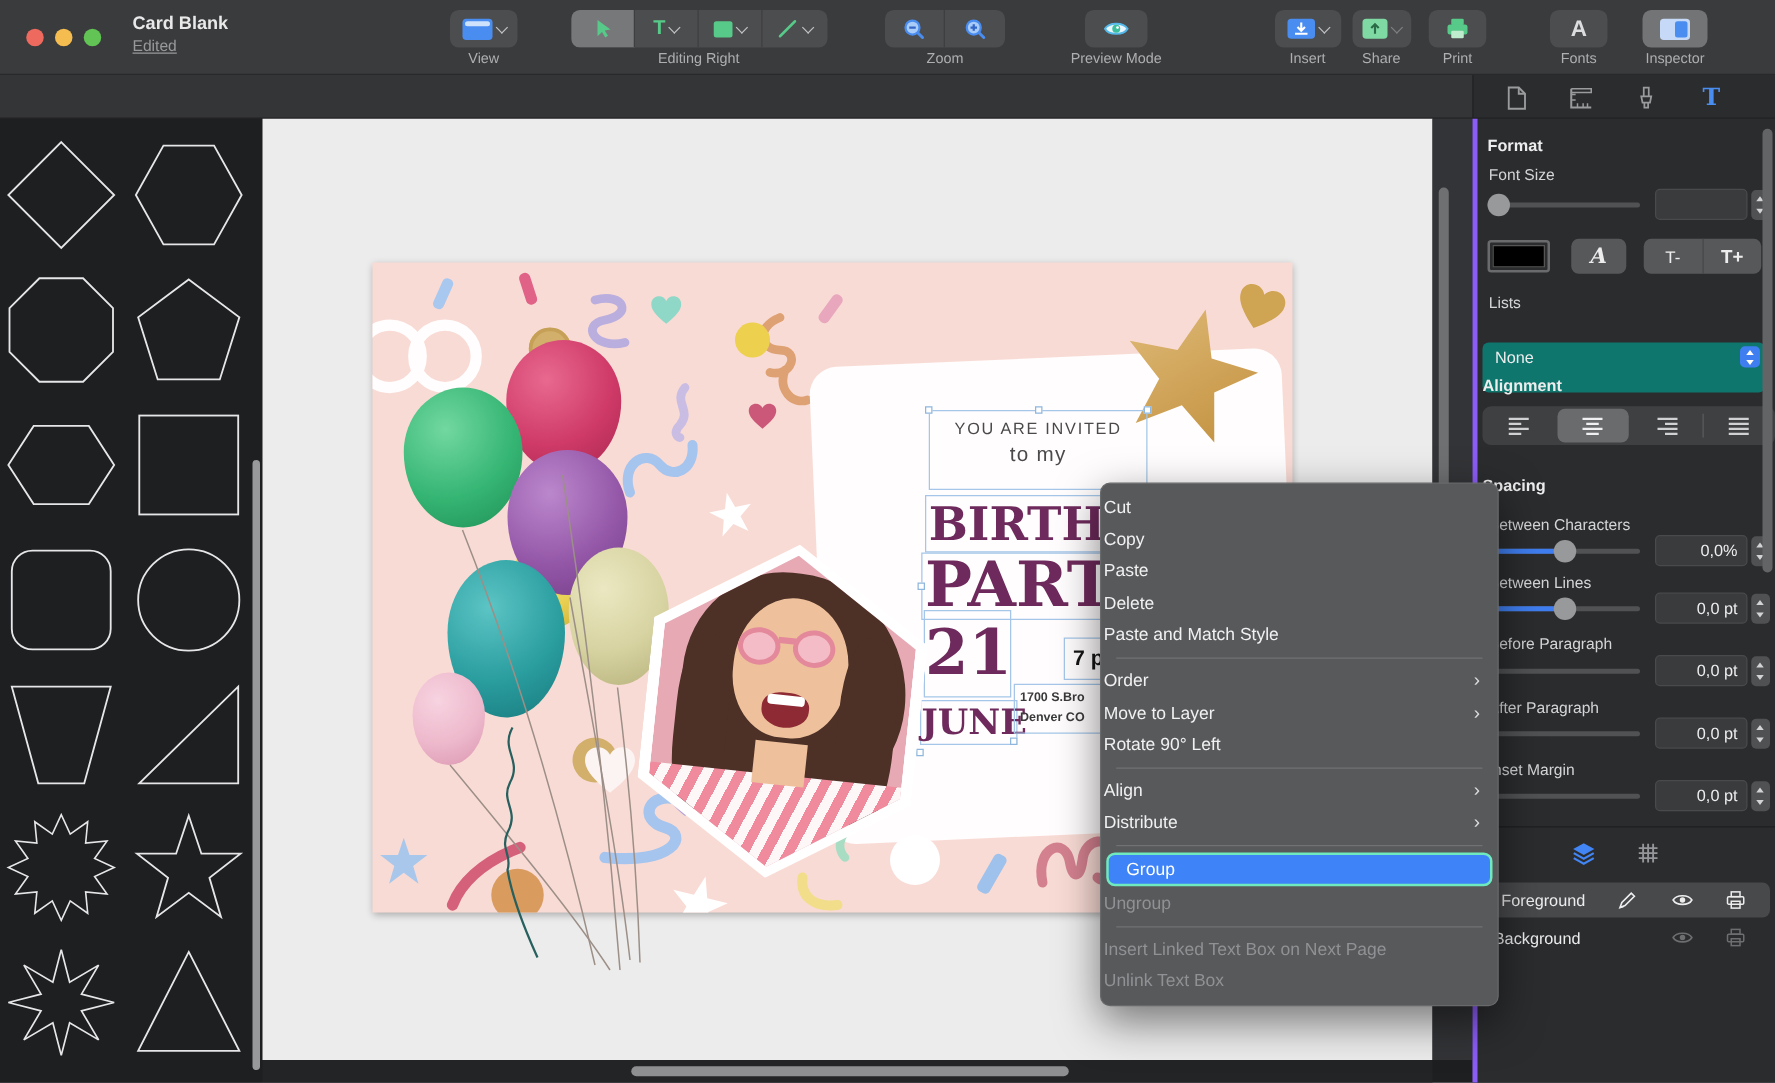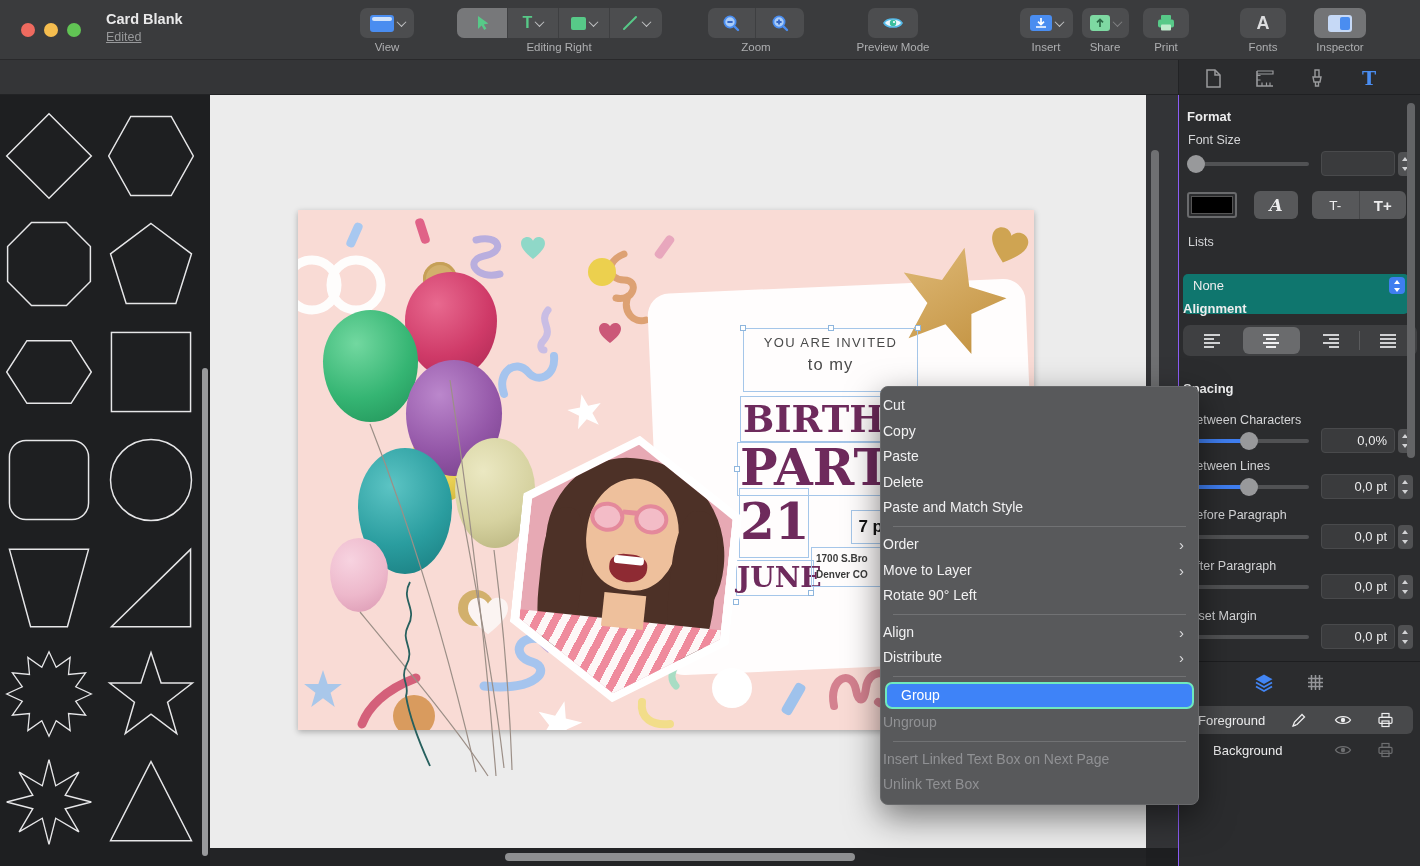--- a/index.html
+++ b/index.html
@@ -78,21 +78,21 @@
   .mi { height:25.6px; line-height:25.6px; padding:0 2px; color:#f1f1f2; font-size:14px;
         position:relative; white-space:nowrap; }
   .mi.dis { color:#909194; }
   .mi .sub { position:absolute; right:14px; top:0; color:#dcdcde; font-size:15px; }
   .msep { height:1px; background:#717274; margin:5px 12px; }
   .mi.hl { background:#3e83f8; border:2px solid #6fe9be; border-radius:7px; margin:1px 4px;
            padding:0 14px; height:27px; line-height:23px; color:#fff; }
 
   
   #panel { position:absolute; left:1178px; top:95px; width:242px; height:771px; background:#2b2c2e;
-           border-left:1px solid #8b5cf6; font-size:12.5px; color:#d4d5d7; }
+           border-left:4px solid #8b5cf6; font-size:12.5px; color:#d4d5d7; }
   .phead { position:absolute; font-weight:bold; color:#ededee; font-size:13px; }
   .pfield { position:absolute; height:25px; background:#3a3b3d; border:1px solid #494a4c;
             border-radius:4px; color:#ededee; font-size:13px; text-align:right;
             padding:4px 7px 0 0; }
   .stp { position:absolute; width:15px; height:24px; background:#505153; border-radius:4px; }
   .stp::before, .stp::after { content:""; position:absolute; left:4px;
        border-left:3.5px solid transparent; border-right:3.5px solid transparent; }
   .stp::before { top:5px; border-bottom:4.5px solid #d2d3d5; }
   .stp::after  { bottom:5px; border-top:4.5px solid #d2d3d5; }
   .stp.blue { background:#3f7ef0; width:16px; height:17px; top:3px; }
@@ -688,21 +688,21 @@
       </svg>
     <svg width="17" height="16" viewBox="0 0 17 16" style="position:absolute;left:190px">
       <g fill="none" stroke="#ededee" stroke-width="1.2">
       <rect x="5" y="1.5" width="7" height="3.8"></rect>
           <rect x="2" y="5.3" width="13" height="6" rx="1"></rect>
           <rect x="5" y="9" width="7" height="5.5"></rect>
         </g>
       </svg>
   </div>
   <div class="layer-row" style="top:641px">
-    <span style="margin-left:26px">Background</span>
+    <span style="margin-left:5px">Background</span>
     <svg width="18" height="14" viewBox="0 0 18 14" style="position:absolute;left:147px">
       <path d="M1.5,7 C4,2.4 14,2.4 16.5,7 C14,11.6 4,11.6 1.5,7 Z" fill="none" stroke="#6d6e70" stroke-width="1.3"></path>
       <circle cx="9" cy="7" r="2.2" fill="#6d6e70"></circle>
       </svg>
     <svg width="17" height="16" viewBox="0 0 17 16" style="position:absolute;left:190px">
       <g fill="none" stroke="#6d6e70" stroke-width="1.2">
       <rect x="5" y="1.5" width="7" height="3.8"></rect>
           <rect x="2" y="5.3" width="13" height="6" rx="1"></rect>
           <rect x="5" y="9" width="7" height="5.5"></rect>
         </g>

